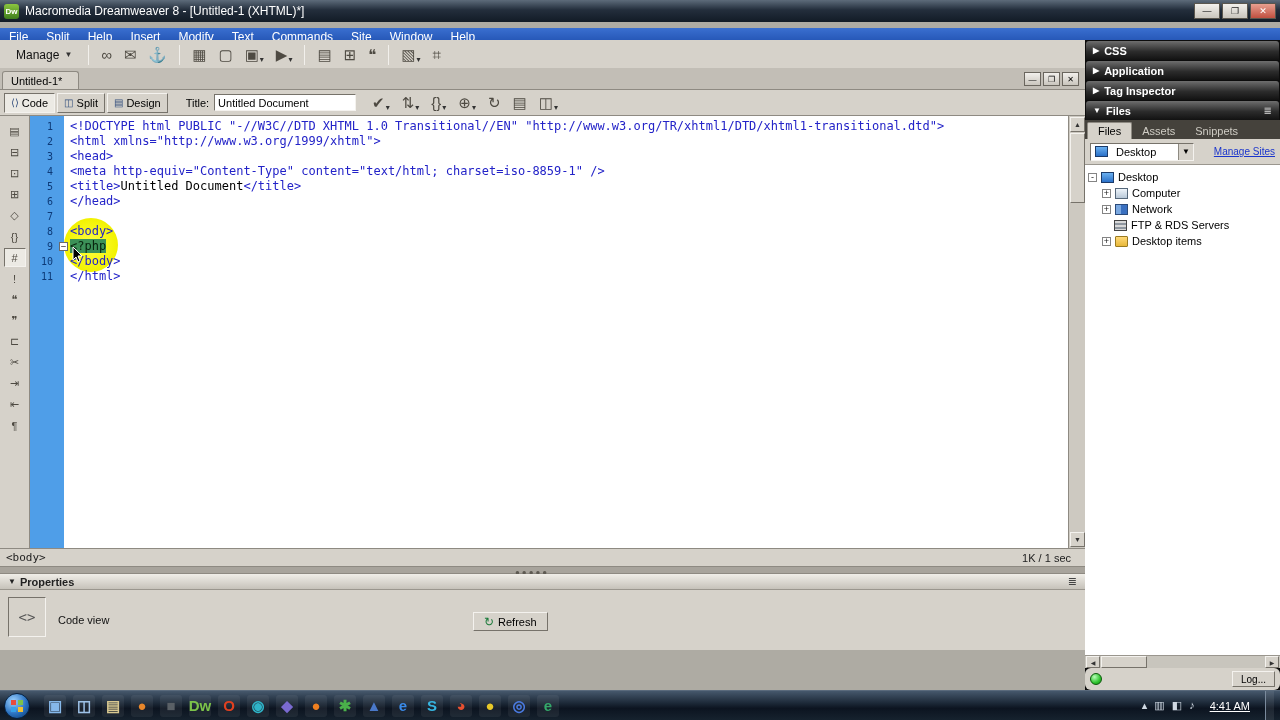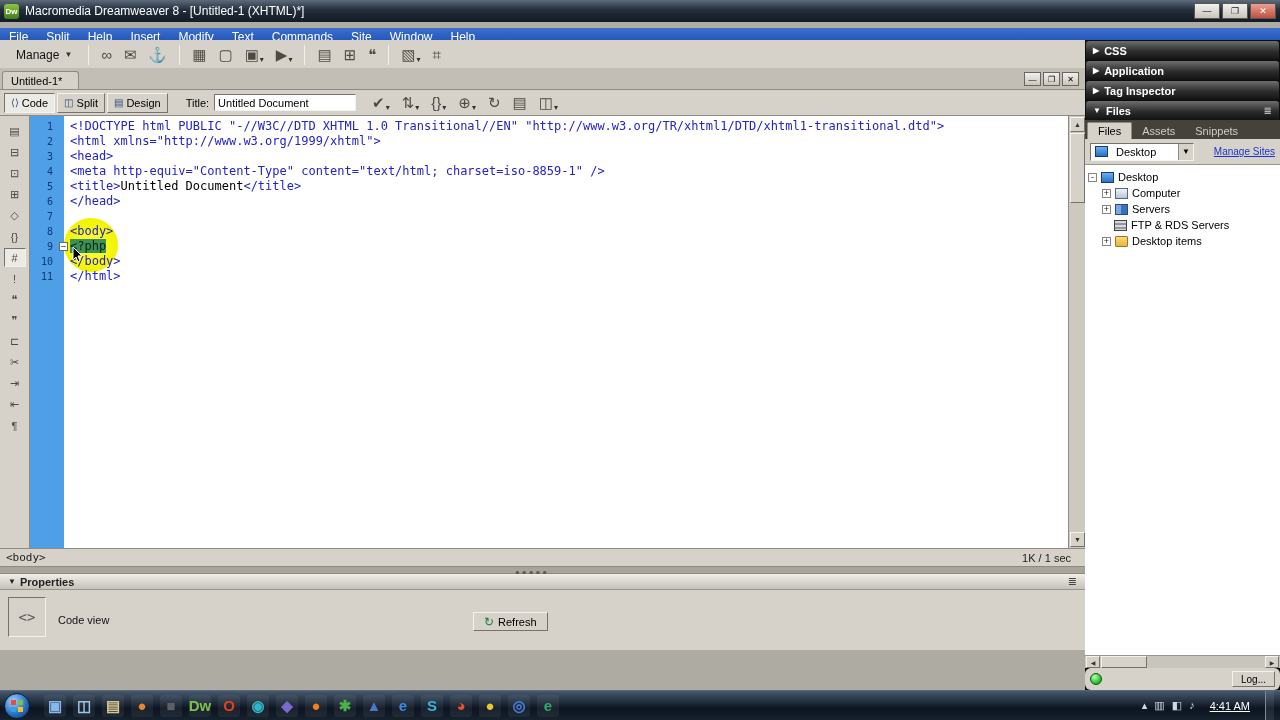--- a/index.html
+++ b/index.html
@@ -426,21 +426,21 @@
         <span class="tlabel">Desktop</span>
       </div>
       <div class="tree-row" style="padding-left: 17px;">
         <span class="expander box">+</span>
         <span class="ticon computer"></span>
         <span class="tlabel">Computer</span>
       </div>
       <div class="tree-row" style="padding-left: 17px;">
         <span class="expander box">+</span>
         <span class="ticon network"></span>
-        <span class="tlabel">Servers</span>
+        <span class="tlabel">Network</span>
       </div>
       <div class="tree-row" style="padding-left: 17px;">
         <span class="expander"></span>
         <span class="ticon server"></span>
         <span class="tlabel">FTP &amp; RDS Servers</span>
       </div>
       <div class="tree-row" style="padding-left: 17px;">
         <span class="expander box">+</span>
         <span class="ticon folder"></span>
         <span class="tlabel">Desktop items</span>

